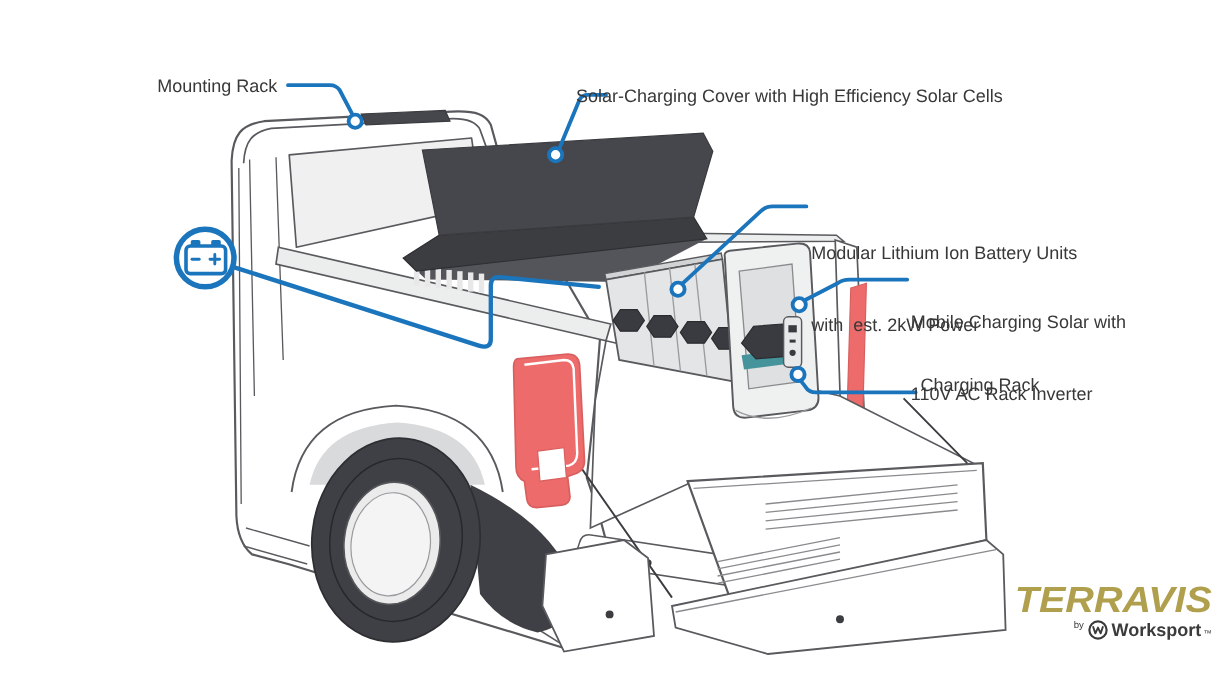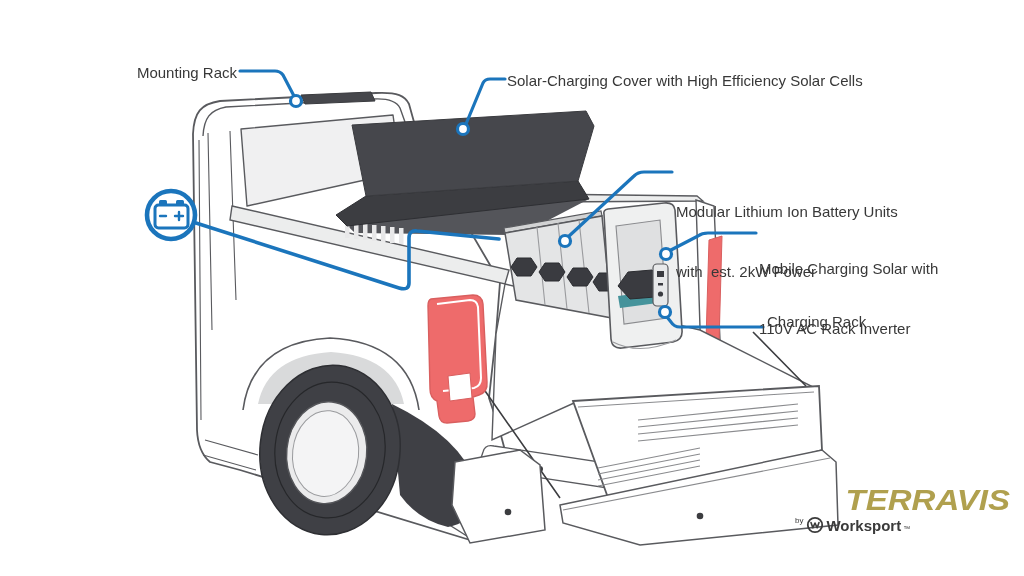--- a/index.html
+++ b/index.html
@@ -1,31 +1,31 @@
 <!DOCTYPE html>
 <html><head>
 <meta charset="utf-8">
 <style>
   html,body{margin:0;padding:0;background:#ffffff;}
   #stage{position:relative;width:1024px;height:576px;background:#ffffff;overflow:hidden;
          font-family:"Liberation Sans",sans-serif;}
   #truck-svg{position:absolute;left:0;top:0;}
   .lbl{position:absolute;color:#383838;font-size:15px;line-height:20px;white-space:pre;}
   .lbl .ln{display:block;}
-  #lbl-mounting-rack{left:131px;top:63px;width:106px;text-align:right;}
-  #lbl-solar-cover{left:507px;top:71px;}
+  #lbl-mounting-rack{left:131px;top:63px;width:106px;}
+  #lbl-solar-cover{left:480px;top:71px;}
   #lbl-battery-units{left:676px;top:162px;}
   #lbl-mobile-pack{left:759px;top:219px;}
   #lbl-charging-rack{left:767px;top:312px;}
   #lbl-solar-charging{left:36px;top:230px;}
   
   #brand{position:absolute;left:795px;top:484px;width:215px;text-align:right;}
   #brand-name{font-size:33px;font-weight:700;font-style:italic;color:#b0a04e;
               letter-spacing:0px;line-height:32px;transform:scaleY(0.92);display:block;}
-  #brand-sub{display:flex;align-items:center;gap:2px;margin-top:0px;
+  #brand-sub{display:flex;align-items:center;justify-content:flex-end;gap:2px;margin-top:0px;
              color:#3b3b3b;font-weight:700;font-size:15px;}
   #brand-by{font-size:8px;font-weight:400;color:#3b3b3b;position:relative;top:-5px;margin-right:1px;}
   #brand-tm{font-size:7px;position:relative;top:3px;font-weight:400;}
 </style>
 </head>
 <body>
 
 <div id="stage">
 
   <svg id="truck-svg" width="1024" height="576" viewBox="0 0 1024 576">

